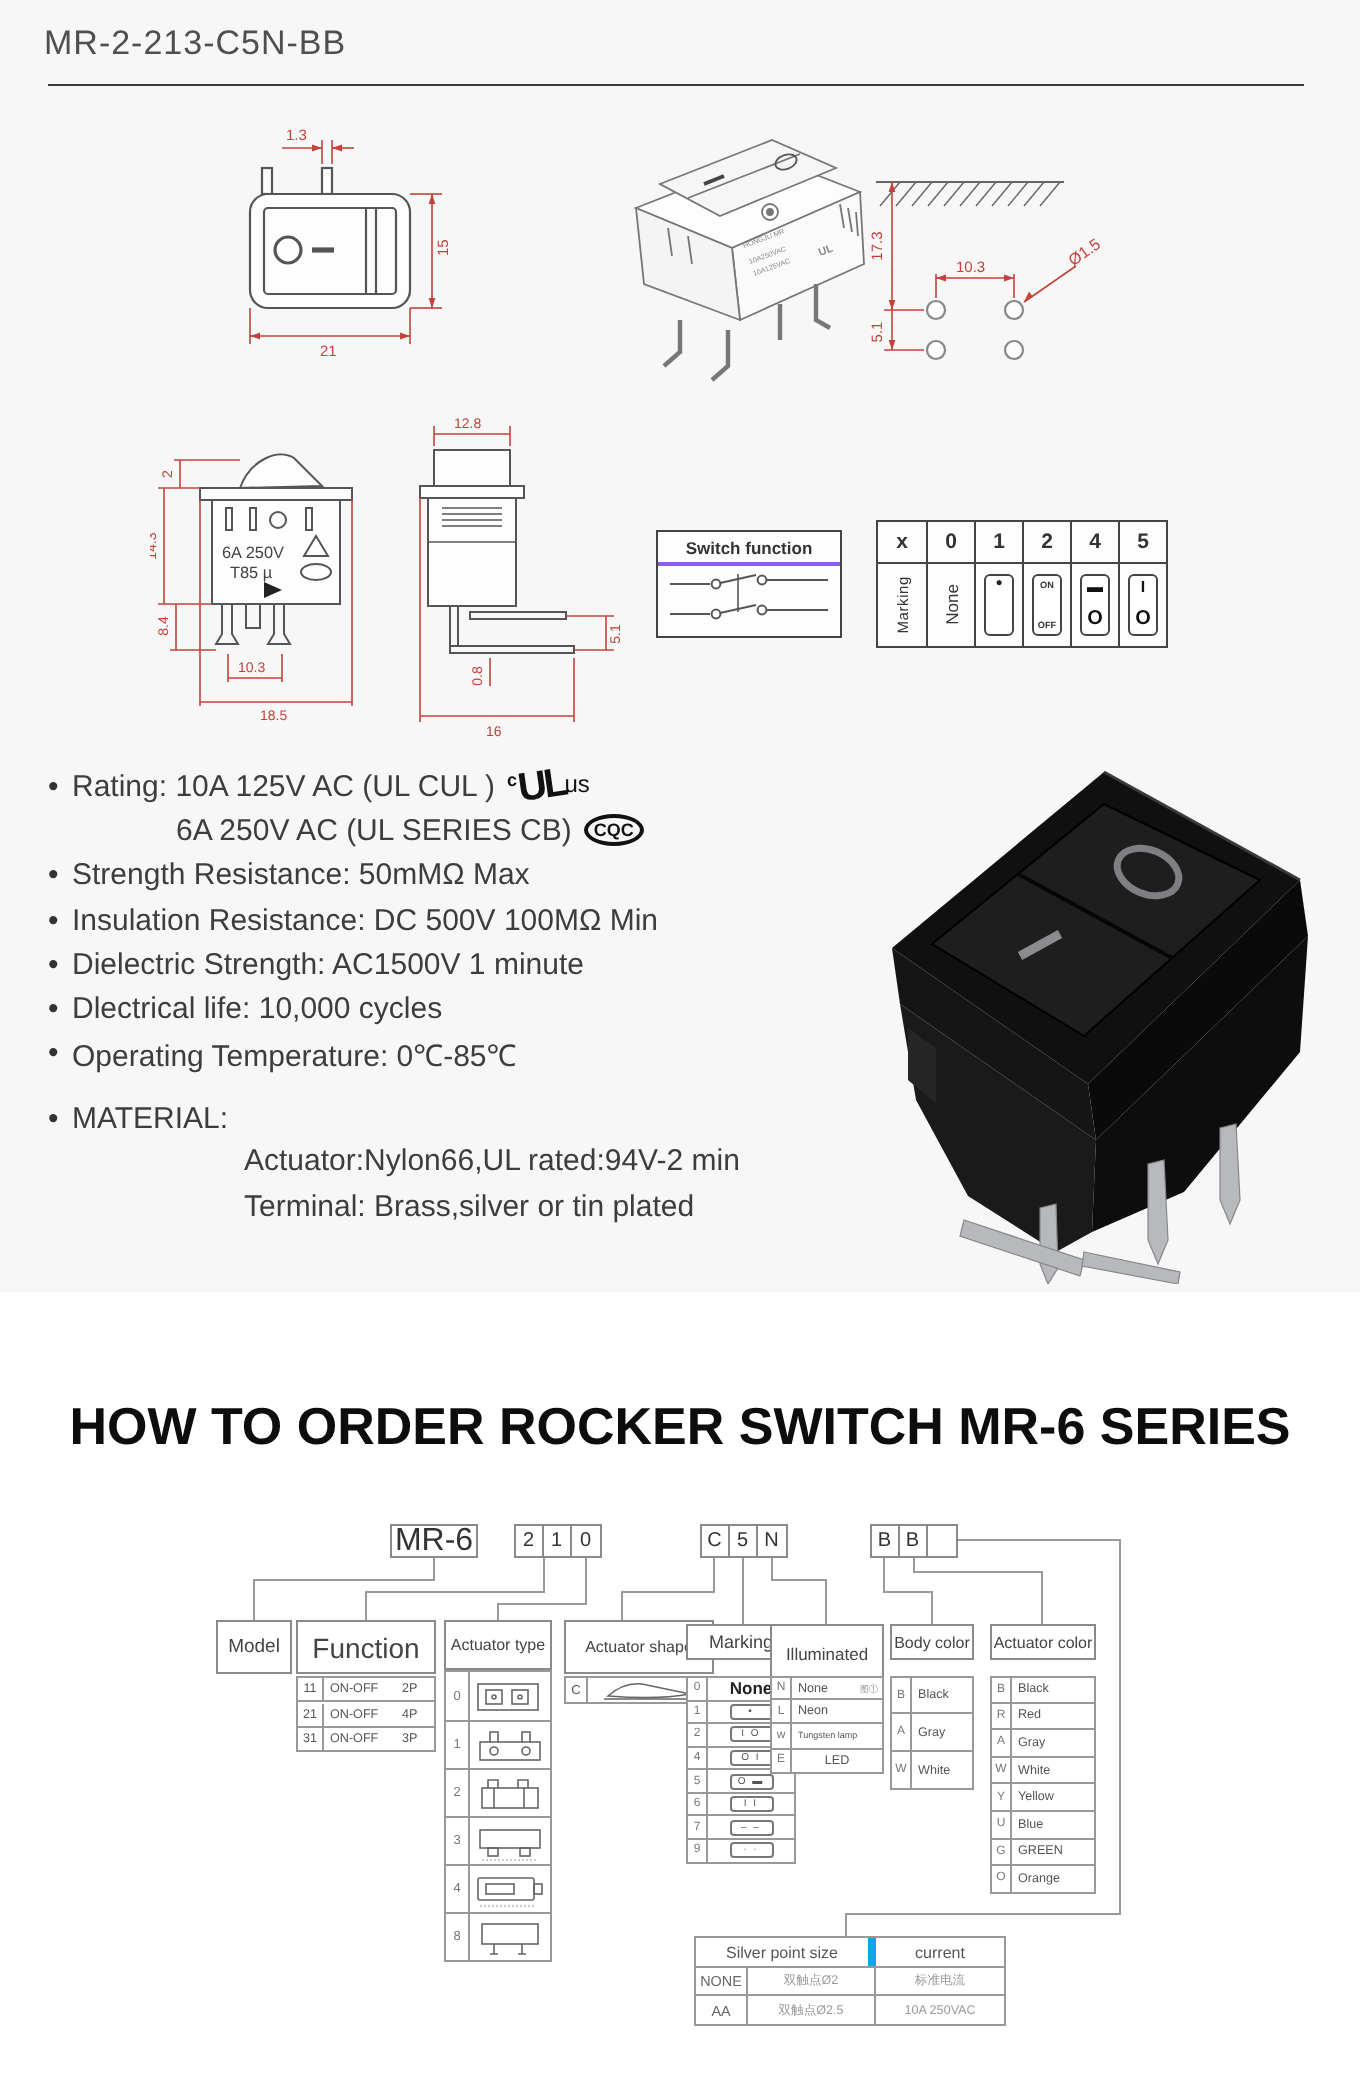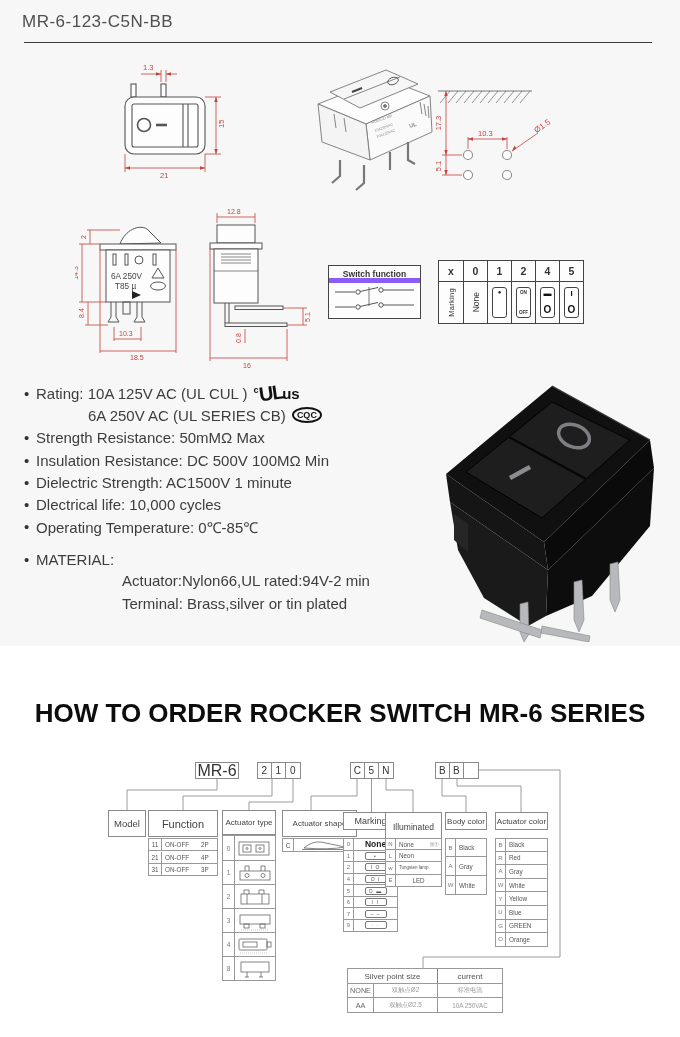--- a/index.html
+++ b/index.html
@@ -12,28 +12,28 @@
   .title{left:22px;top:12px;font-size:17px;color:#4f4f4f;letter-spacing:.5px}
   .title-rule{left:24px;top:42px;width:628px;height:0;border-top:1.6px solid #3a3a3a}
   
   .specs{left:24px;top:382px;width:400px;font-size:15px;color:#3d3d3d}
   .spec-row{display:flex;align-items:center;height:22.3px;white-space:nowrap}
   .bullet{width:12px;color:#333}
   .indent{padding-left:64px}
   .ul-logo{display:inline-flex;align-items:flex-start;margin-left:6px;color:#111}
   .ul-c{font-size:9px;font-weight:700;margin-top:0}
   .ul-m{font-size:20px;font-weight:800;letter-spacing:-1.5px;display:inline-block;transform:rotate(-8deg);line-height:16px}
-  .ul-us{font-size:15px;font-weight:700;margin-top:0}
+  .ul-us{font-size:12px;font-weight:400;margin-top:0}
   .cqc{display:inline-block;margin-left:6px;border:2px solid #111;border-radius:50%;font-size:9px;font-weight:800;padding:0 3px;line-height:12px;color:#111}
   .material{left:24px;top:548px;width:420px;font-size:15px;color:#3d3d3d}
   .mat-lines{padding-left:98px}
   .mat-lines div{height:22.3px;line-height:22.3px;white-space:nowrap}
   
   .funcbox{left:328px;top:265px;width:93px;height:54px;border:1.2px solid #444;background:#fdfdfd}
-  .funcbox .ttl{font-size:8.5px;font-weight:700;color:#333;text-align:center;padding-top:3px;height:17px;border-bottom:5px solid #8b5cf6}
+  .funcbox .ttl{font-size:8.5px;font-weight:700;color:#333;text-align:center;padding-top:3px;height:17px;border-bottom:2px solid #8b5cf6}
   
   .mtab{left:438px;top:260px;width:146px;height:64px;border:1.2px solid #444;display:grid;grid-template-columns:repeat(6,1fr);grid-template-rows:20px 42px;background:#fdfdfd}
   .mtab>div{border-left:1px solid #444;border-top:1px solid #444;display:flex;align-items:center;justify-content:center}
   .mtab>div:nth-child(1),.mtab>div:nth-child(7){border-left:none}
   .mtab>div:nth-child(-n+6){border-top:none}
   .mh{font-size:10.5px;font-weight:600;color:#333}
   .rot{writing-mode:vertical-rl;transform:rotate(180deg);font-size:7.5px;color:#333;letter-spacing:.3px}
   .rot2{writing-mode:vertical-rl;transform:rotate(180deg);font-size:8.5px;color:#333}
   .mkboxtop{width:15px;height:31px;border:1px solid #444;border-radius:3px;display:flex;flex-direction:column;align-items:center;justify-content:space-between;padding:2px 0;background:#fff}
   .dotsym{font-size:6px;line-height:5px;color:#222}
@@ -83,36 +83,36 @@
   .bc-row{display:flex;height:19px;border:1px solid #999;border-top:none;align-items:center}
   .bc-row:first-child{border-top:1px solid #999}
   .ac-col{position:absolute;left:495px;top:88px;width:53px;background:#fff}
   .ac-row{display:flex;height:13.6px;border:1px solid #999;border-top:none;align-items:center}
   .ac-row:first-child{border-top:1px solid #999}
   .cc-code{width:10px;border-right:1px solid #999;align-self:stretch;display:flex;align-items:center;justify-content:center;font-size:6px;color:#777}
   .cc-lab{flex:1;padding-left:3px;font-size:6.3px;color:#555;white-space:nowrap}
   
   .silver{position:absolute;left:347px;top:218px;width:156px;border:1px solid #999;background:#fff;font-size:7px;color:#777}
   .sv-hdr{display:flex;height:15px;border-bottom:1px solid #999}
-  .sv-h1{width:90px;border-right:1px solid #0ea5e9;display:flex;align-items:center;justify-content:center;font-size:8px;color:#555}
+  .sv-h1{width:90px;border-right:4px solid #0ea5e9;display:flex;align-items:center;justify-content:center;font-size:8px;color:#555}
   .sv-h2{flex:1;display:flex;align-items:center;justify-content:center;font-size:8px;color:#555}
   .sv-row{display:flex;height:14px;border-bottom:1px solid #999}
   .sv-row:last-child{border-bottom:none}
   .sv-c1{width:26px;border-right:1px solid #999;display:flex;align-items:center;justify-content:center;font-size:7.2px;color:#666}
   .sv-c2{width:64px;border-right:1px solid #999;display:flex;align-items:center;justify-content:center;font-size:6.3px;color:#9a9a9a}
   .sv-c3{flex:1;display:flex;align-items:center;justify-content:center;font-size:6.3px;color:#9a9a9a}
   svg text{font-family:"Liberation Sans",sans-serif}
 </style>
 </head>
 <body>
 
 <div class="page">
   <div class="topband abs"></div>
 
-  <div class="abs title">MR-6-123-C5N-BB</div>
+  <div class="abs title">MR-2-213-C5N-BB</div>
   <div class="abs title-rule"></div>
 
   <svg class="abs" style="left:85px;top:60px" width="150" height="120" viewBox="0 0 150 120">
     <g stroke="#555" fill="#fdfdfd" stroke-width="1.1">
       <rect x="46" y="24" width="5" height="13"></rect>
         <rect x="76" y="24" width="5" height="13"></rect>
       <rect x="40" y="37" width="80" height="57" rx="9"></rect>
       <rect x="47" y="44" width="66" height="43" rx="2" fill="none"></rect>
       <line x1="98" y1="44" x2="98" y2="87" fill="none"></line>
         <line x1="103" y1="44" x2="103" y2="87" fill="none"></line>
@@ -452,21 +452,21 @@
       <div>5</div>
       <div>N</div>
     </div>
     <div class="cells" style="left:435px">
       <div>B</div>
       <div>B</div>
       <div></div>
     </div>
 
     <div class="box colhead" style="left:108px;top:60px;width:38px;height:27px;font-size:9.5px">Model</div>
-    <div class="box colhead" style="left:148px;top:60px;width:70px;height:27px;font-size:11px">Function</div>
+    <div class="box colhead" style="left:148px;top:60px;width:70px;height:27px;font-size:14px">Function</div>
     <div class="box colhead" style="left:222px;top:60px;width:54px;height:25px;font-size:8px">Actuator type</div>
     <div class="box colhead" style="left:282px;top:60px;width:75px;height:27px;font-size:8px">Actuator shape</div>
     <div class="box colhead" style="left:343px;top:62px;width:55px;height:18px;font-size:9px">Marking</div>
     <div class="box colhead" style="left:385px;top:62px;width:57px;height:30px;font-size:8.5px">Illuminated</div>
     <div class="box colhead" style="left:445px;top:62px;width:42px;height:18px;font-size:8px">Body color</div>
     <div class="box colhead" style="left:495px;top:62px;width:53px;height:18px;font-size:8px">Actuator color</div>
 
     <div class="fn-rows">
       <div class="fn-row">
           <span class="c1">11</span>

